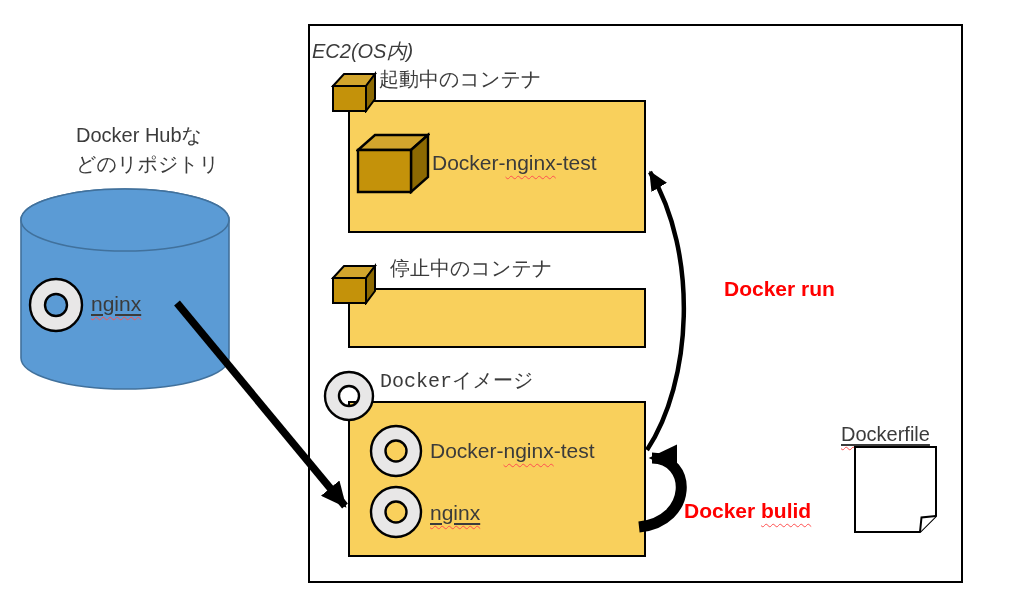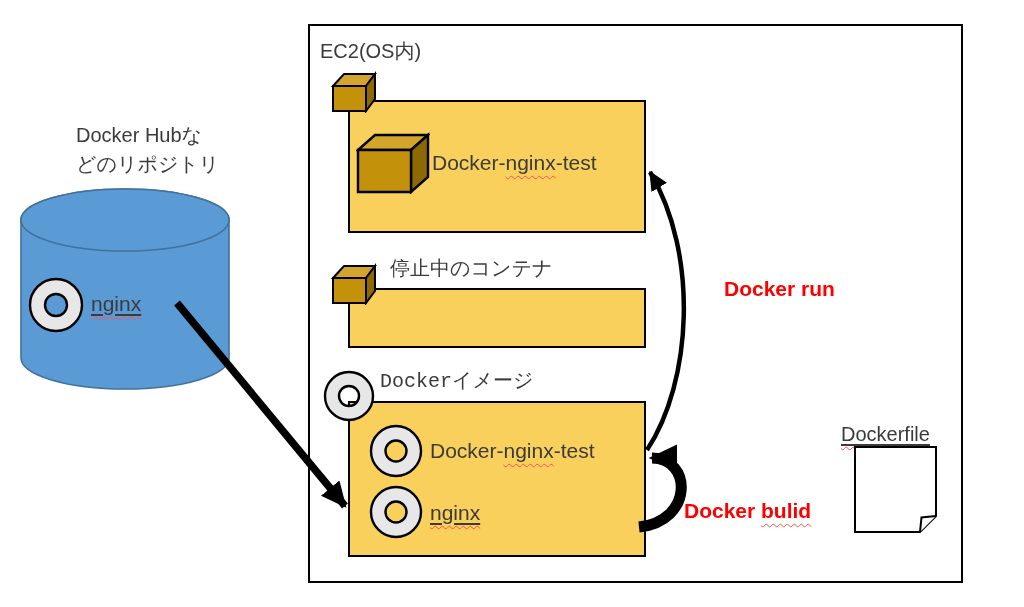--- a/index.html
+++ b/index.html
@@ -54,28 +54,29 @@
   <svg class="abs" style="left:27px;top:276px;" width="58" height="58" viewBox="0 0 58 58">
     <circle cx="29" cy="29" r="18.5" style="fill:none;stroke:var(--ring_fill);stroke-width:15;"></circle>
     <circle cx="29" cy="29" r="26" style="fill:none;stroke:var(--outline);stroke-width:2.4;"></circle>
     <circle cx="29" cy="29" r="11" style="fill:none;stroke:var(--outline);stroke-width:2.4;"></circle>
   </svg>
   <div class="abs name" style="left:91px;top:291px;">
     <span class="wavy"><span class="uline">nginx</span></span>
   </div>
 
   <div id="ec2-box"></div>
-  <div class="abs lbl" style="left:320px;top:38px;">EC2(OS内)</div>
+  <div class="abs lbl" style="left:312px;top:38px;font-style:italic;">EC2(OS内)</div>
 
   <div class="box" style="left:348px;top:100px;width:298px;height:133px;"></div>
   <svg class="abs" style="left:331px;top:71px;" width="46" height="42" viewBox="0 0 46 42">
     <polygon points="2,15 13,3 44,3 35,15" style="fill:var(--cube_top);stroke:var(--outline);stroke-width:2;"></polygon>
     <polygon points="35,15 44,3 44,28 35,40" style="fill:var(--cube_side);stroke:var(--outline);stroke-width:2;"></polygon>
     <polygon points="2,15 35,15 35,40 2,40" style="fill:var(--cube_front);stroke:var(--outline);stroke-width:2;"></polygon>
   </svg>
+  <div class="abs lbl" style="left:379px;top:66px;">起動中のコンテナ</div>
 
   <svg class="abs" style="left:356px;top:132px;" width="74" height="62" viewBox="0 0 74 62">
     <polygon points="2,18 19,3 72,3 55,18" style="fill:var(--cube_top);stroke:var(--outline);stroke-width:2.4;"></polygon>
     <polygon points="55,18 72,3 72,45 55,60" style="fill:var(--cube_side);stroke:var(--outline);stroke-width:2.4;"></polygon>
     <polygon points="2,18 55,18 55,60 2,60" style="fill:var(--cube_front);stroke:var(--outline);stroke-width:2.4;"></polygon>
   </svg>
   <div class="abs name" style="left:432px;top:150px;">
     <span>Docker-</span><span class="wavy">nginx</span><span>-test</span>
   </div>
 

